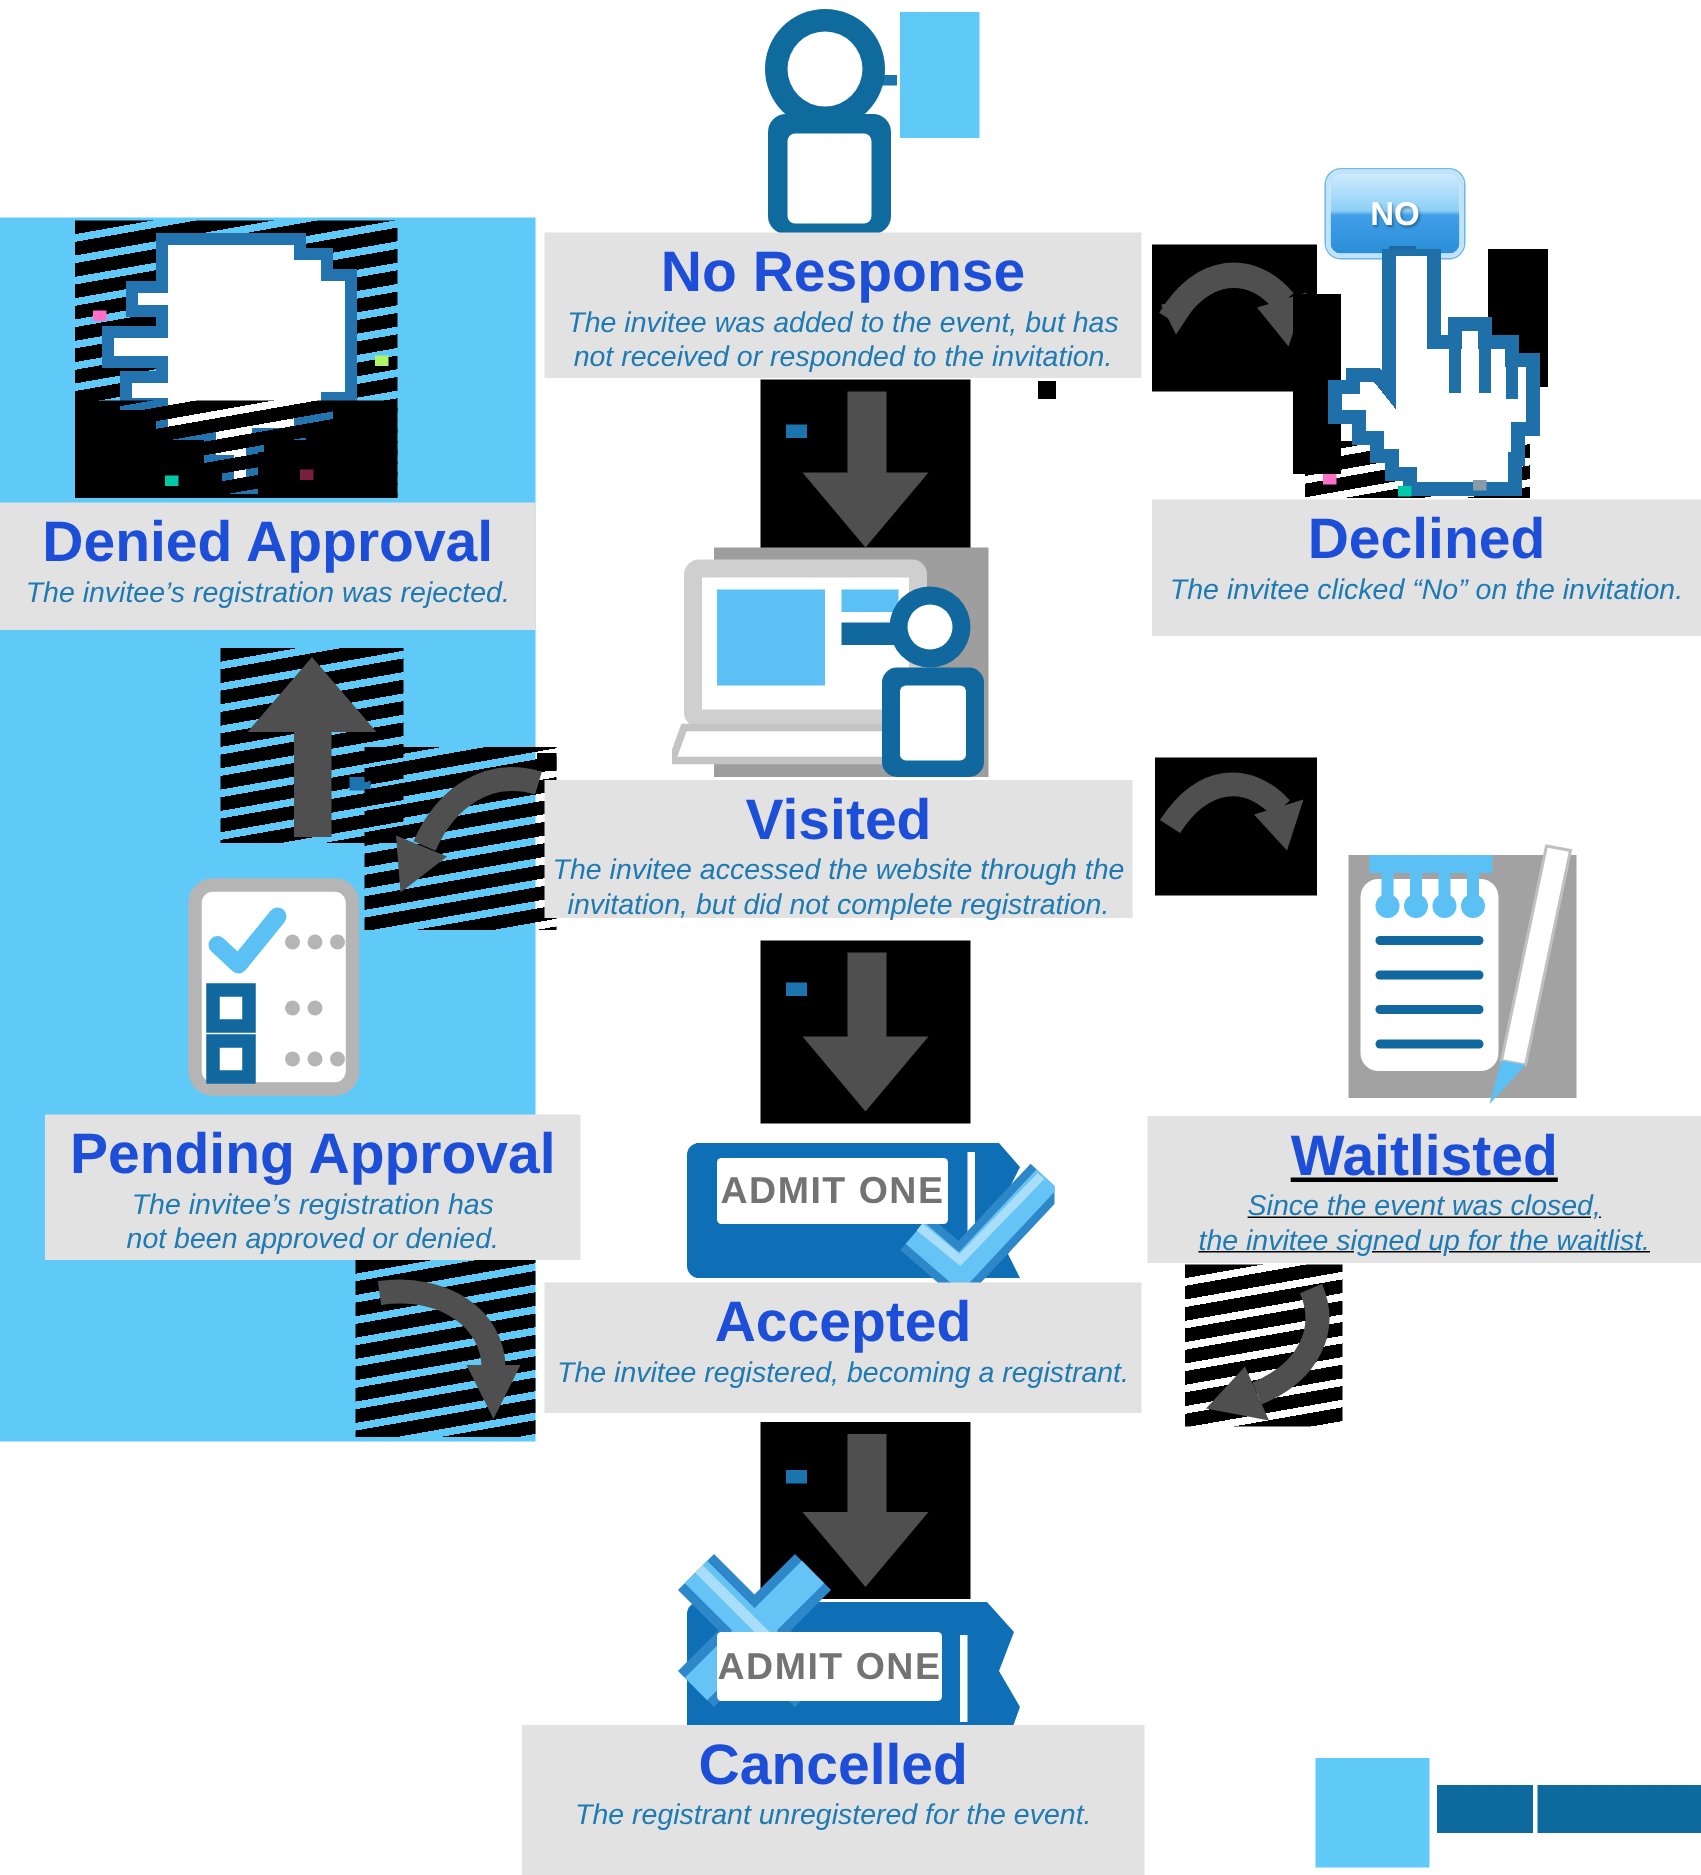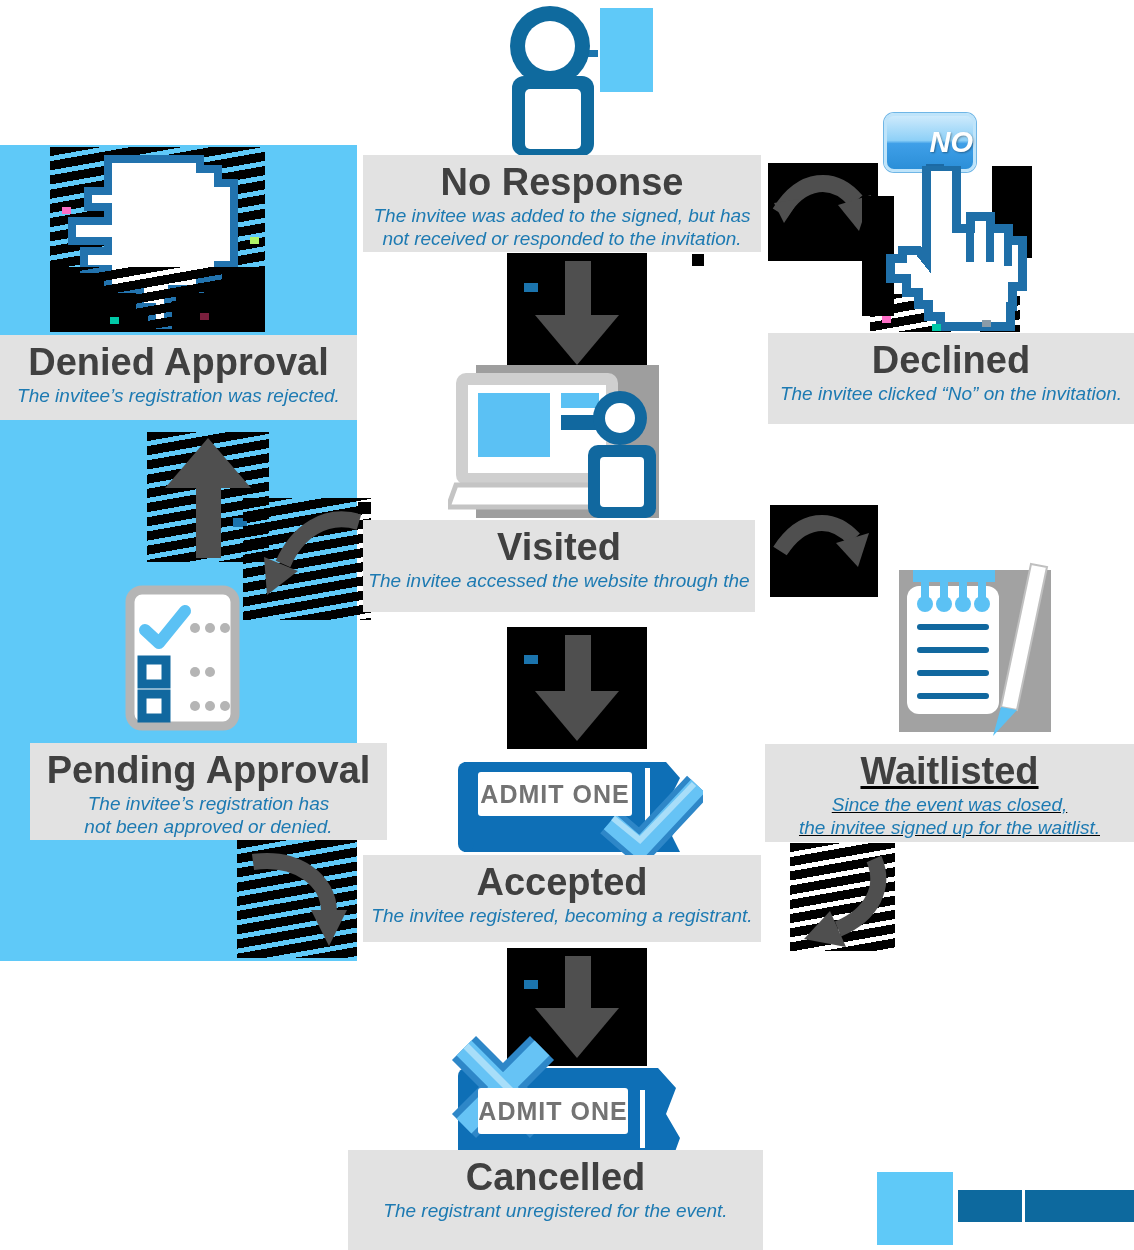--- a/index.html
+++ b/index.html
@@ -1,30 +1,30 @@
 <!DOCTYPE html>
 <html><head>
 <meta charset="utf-8">
 <style>
   html,body{margin:0;padding:0;background:#fff;}
   #stage{position:relative;width:1134px;height:1250px;overflow:hidden;
          font-family:"Liberation Sans",sans-serif;background:#fff;}
   .abs{position:absolute;}
   .graybox{background:#e2e2e2;display:flex;flex-direction:column;align-items:center;
            justify-content:flex-start;text-align:center;}
-  .title{font-weight:bold;font-size:38px;line-height:1.12;color:#404040;margin-top:6px;}
+  .title{font-weight:bold;font-size:38px;line-height:1.12;color:#1d4ed8;margin-top:6px;}
   .desc{font-style:italic;font-size:19px;line-height:1.25;color:#1d7ab2;}
   .panel{background:#5fc9f8;}
   .blackbg{background:#000;}
   .stripes{background:repeating-linear-gradient(170deg,#000 0 9px,transparent 9px 14px);}
   .chip{background:#1b74ad;width:14px;height:9px;}
   .no-button{border-radius:10px;border:3px solid #bfe4fa;box-shadow:0 0 0 1px #6fb6e6;
     background:linear-gradient(#cdeafc 0%,#8ed0f7 46%,#3f9fe8 52%,#2b8fd8 100%);
-    color:#fff;font-weight:bold;font-style:italic;font-size:29px;
-    display:flex;align-items:center;justify-content:flex-end;
+    color:#fff;font-weight:bold;font-size:22px;
+    display:flex;align-items:center;justify-content:center;
     text-shadow:1px 1px 2px rgba(0,0,0,.35);}
   .ticket-label{background:#fff;border-radius:3px;display:flex;align-items:center;
     justify-content:center;color:#737373;font-weight:bold;font-size:25px;
     letter-spacing:1px;}
   .speck{width:9px;height:7px;}
   svg{display:block;}
 </style>
 </head>
 <body>
 
@@ -38,21 +38,21 @@
       <rect x="96" y="50" width="14" height="7" fill="#1b74ad"></rect>
       <circle cx="62" cy="46" r="40" fill="#0f6a9e"></circle>
       <circle cx="62" cy="46" r="25" fill="#ffffff"></circle>
       <rect x="24" y="76" width="82" height="80" rx="12" fill="#0f6a9e"></rect>
       <rect x="37" y="89" width="56" height="60" rx="5" fill="#ffffff"></rect>
     </svg>
   </div>
 
   <div class="abs graybox" style="left:363px;top:155px;width:398px;height:97px;">
     <div class="title">No Response</div>
-    <div class="desc">The invitee was added to the signed, but has</div>
+    <div class="desc">The invitee was added to the event, but has</div>
     <div class="desc">not received or responded to the invitation.</div>
   </div>
 
   <div class="abs blackbg" style="left:507px;top:253px;width:140px;height:120px;">
     <svg width="140" height="120" viewBox="0 0 140 120">
       <rect x="58" y="8" width="26" height="58" fill="#4f4f4f"></rect>
       <polygon points="28,62 112,62 70,112" fill="#4f4f4f"></polygon>
     </svg>
     <div class="abs chip" style="left:17px;top:30px;"></div>
   </div>
@@ -136,20 +136,21 @@
       <circle cx="172" cy="55" r="27" fill="#11689f"></circle>
       <circle cx="172" cy="55" r="15" fill="#ffffff"></circle>
       <rect x="140" y="82" width="68" height="73" rx="10" fill="#11689f"></rect>
       <rect x="152" y="94" width="44" height="50" rx="4" fill="#ffffff"></rect>
     </svg>
   </div>
 
   <div class="abs graybox" style="left:363px;top:520px;width:392px;height:92px;">
     <div class="title">Visited</div>
     <div class="desc">The invitee accessed the website through the</div>
+    <div class="desc">invitation, but did not complete registration.</div>
   </div>
 
   <div class="abs blackbg" style="left:770px;top:505px;width:108px;height:92px;">
     <svg width="108" height="92" viewBox="0 0 108 92">
       <path d="M10,46 C32,12 62,10 84,34" stroke="#4f4f4f" stroke-width="16" fill="none"></path>
       <polygon points="66,38 99,28 88,62" fill="#4f4f4f"></polygon>
     </svg>
   </div>
 
   <div class="abs blackbg" style="left:507px;top:627px;width:140px;height:122px;">

